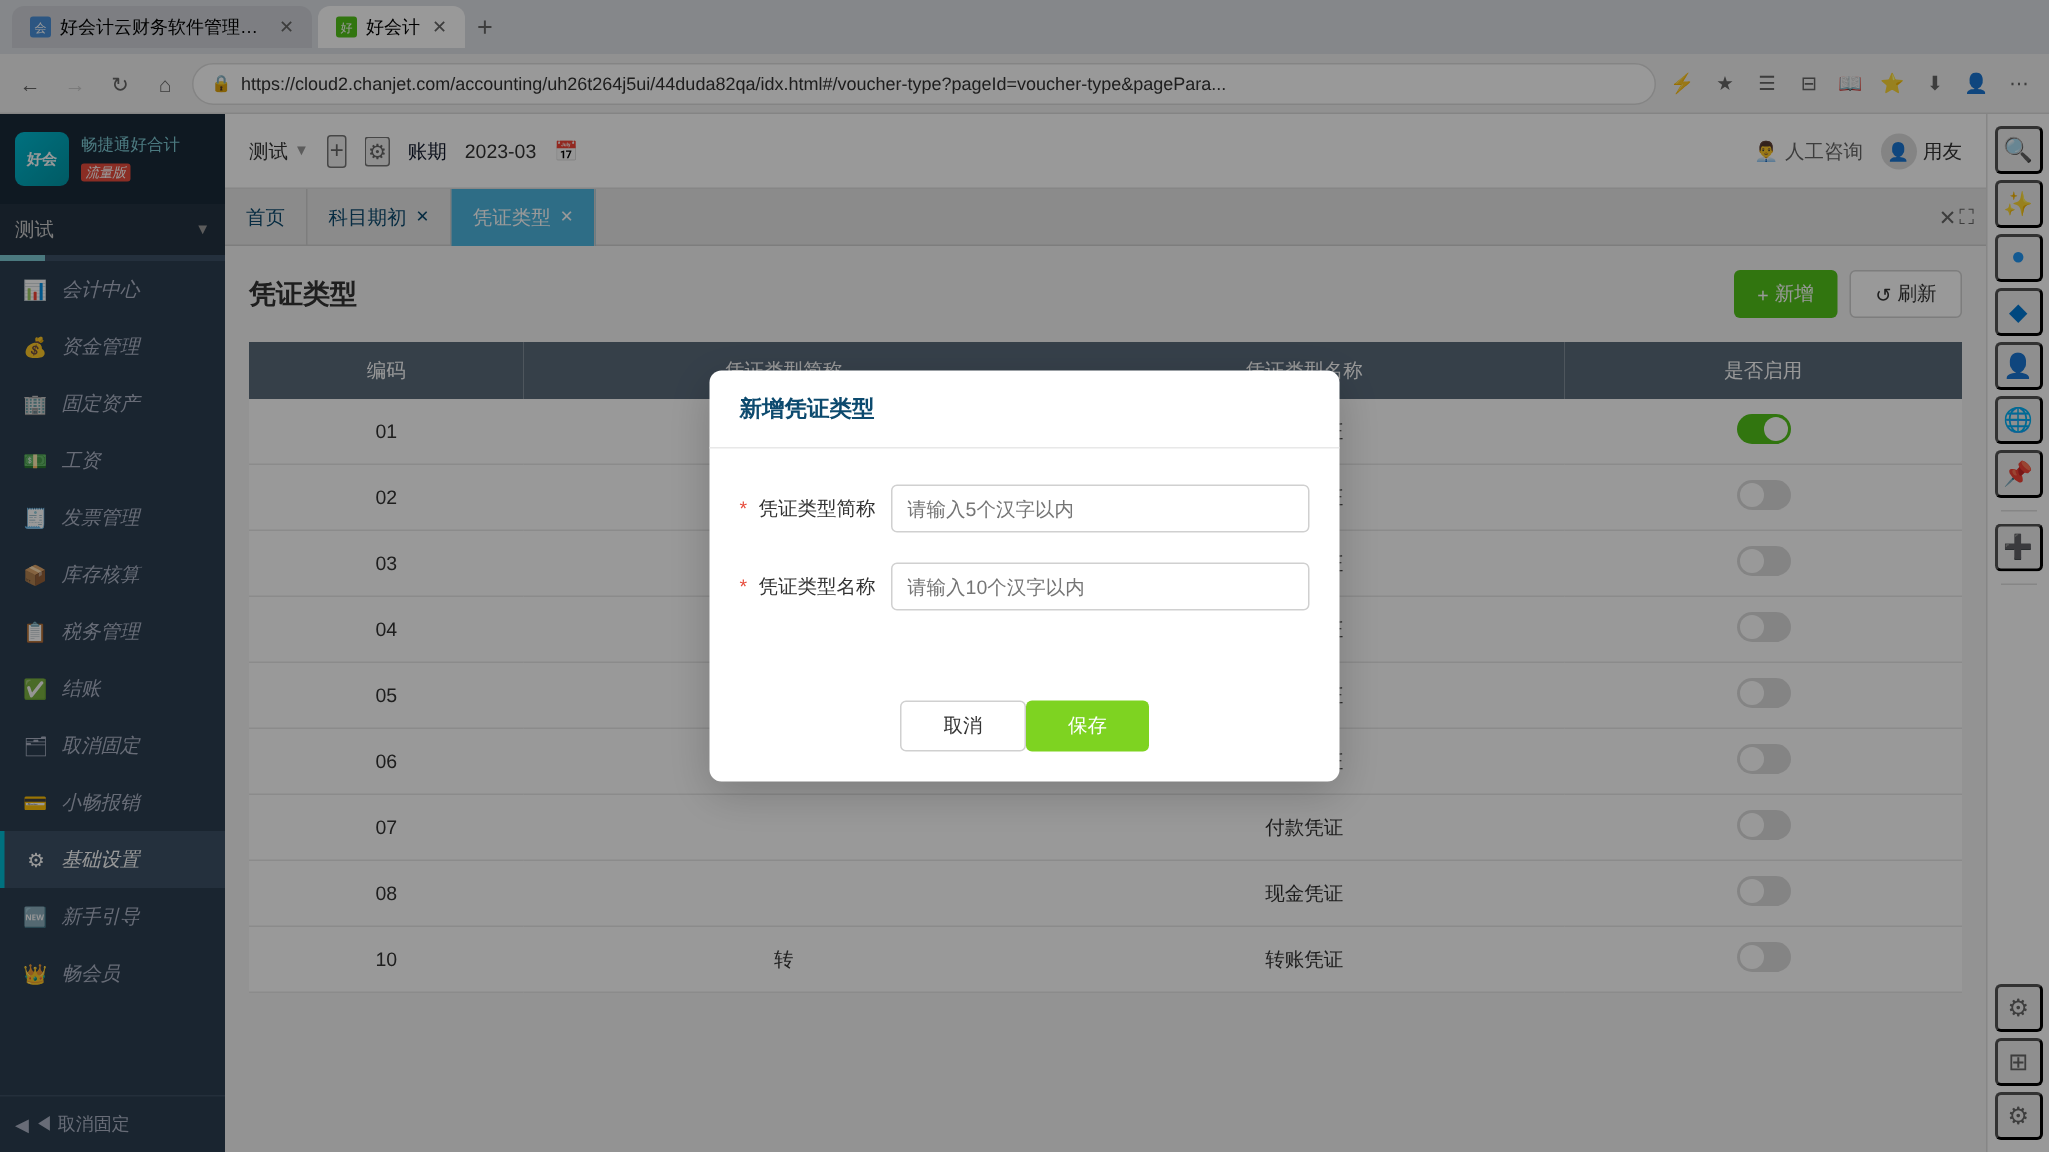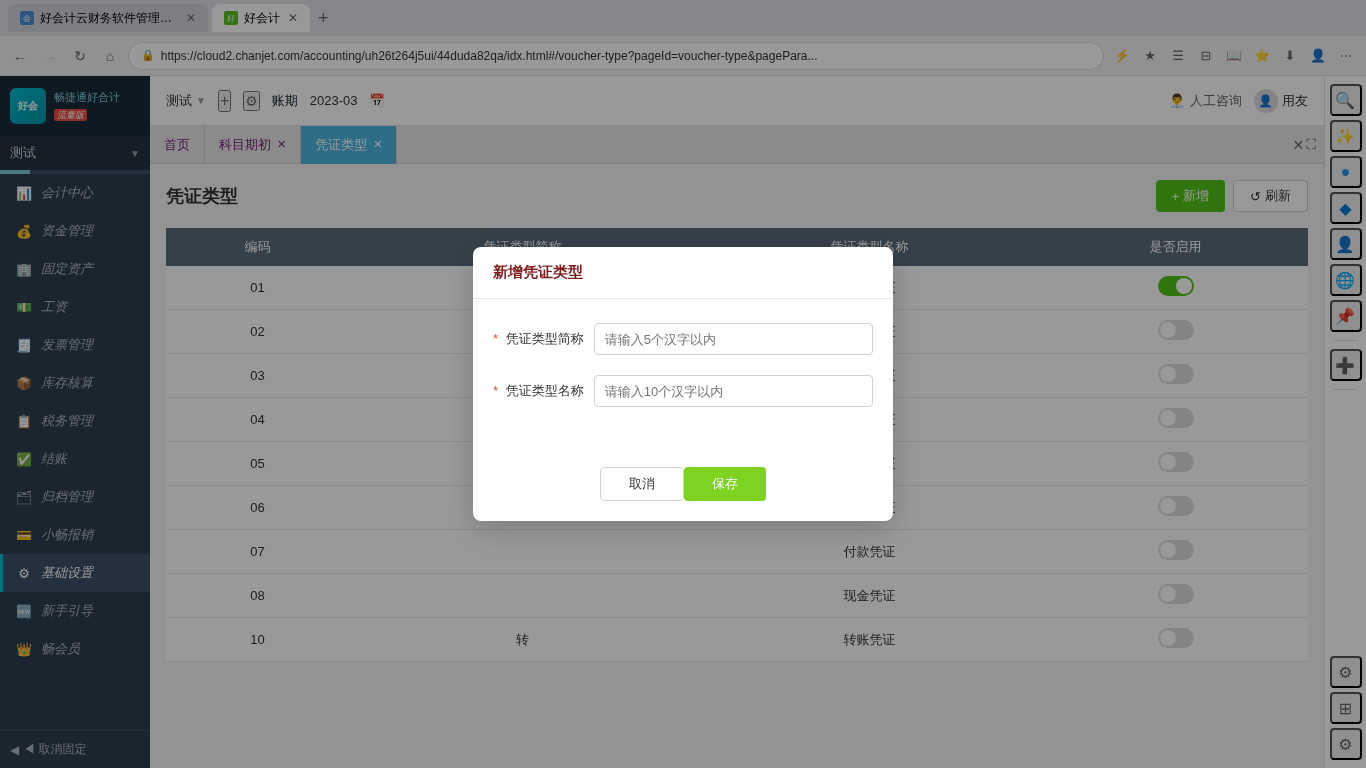--- a/index.html
+++ b/index.html
@@ -60,21 +60,21 @@
     .period-label { font-size: 13px; color: #0f172a; }
     .period-value { font-size: 13px; color: #333; font-weight: 500; }
     .calendar-icon { color: #666; cursor: pointer; }
     .header-spacer { flex: 1; }
     .consult-btn { display: flex; align-items: center; gap: 4px; color: #666; font-size: 13px; cursor: pointer; }
     .user-info { display: flex; align-items: center; gap: 4px; color: #333; font-size: 13px; cursor: pointer; }
     .user-avatar { width: 24px; height: 24px; border-radius: 50%; background: #ddd; display: flex; align-items: center; justify-content: center; }
 
     
     .page-tabs { display: flex; align-items: center; background: #e8e8e8; border-bottom: 1px solid #d0d0d0; height: 38px; }
-    .page-tab { display: flex; align-items: center; padding: 0 14px; height: 38px; font-size: 13px; cursor: pointer; gap: 6px; border-right: 1px solid #d0d0d0; color: #701a75; }
+    .page-tab { display: flex; align-items: center; padding: 0 14px; height: 38px; font-size: 13px; cursor: pointer; gap: 6px; border-right: 1px solid #d0d0d0; color: #0c4a6e; }
     .page-tab.active { background: #4db6e0; color: white; }
     .page-tab-close { font-size: 11px; cursor: pointer; color: inherit; }
     .tab-expand { margin-left: auto; display: flex; gap: 2px; padding-right: 8px; }
     .tab-expand-btn { color: #666; font-size: 14px; cursor: pointer; background: none; border: none; }
 
     
     .content-area { flex: 1; padding: 16px; overflow: auto; position: relative; }
     .page-title-bar { display: flex; align-items: center; justify-content: space-between; margin-bottom: 16px; }
     .page-title { font-size: 18px; font-weight: 600; color: #333; }
     .toolbar { display: flex; gap: 8px; }
@@ -93,21 +93,21 @@
     .toggle.on::after { left: 18px; }
 
     
     .right-sidebar { width: 42px; background: white; border-left: 1px solid #e0e0e0; display: flex; flex-direction: column; align-items: center; padding: 8px 0; gap: 4px; }
     .rs-btn { width: 32px; height: 32px; display: flex; align-items: center; justify-content: center; cursor: pointer; color: #666; font-size: 16px; border-radius: 4px; }
     .rs-divider { width: 24px; height: 1px; background: #e0e0e0; margin: 4px 0; }
 
     
     .modal-overlay { position: fixed; top: 0; left: 0; width: 100%; height: 100%; background: rgba(0,0,0,0.4); display: flex; align-items: center; justify-content: center; z-index: 1000; }
     .modal { background: white; border-radius: 8px; width: 420px; padding: 0; box-shadow: 0 8px 30px rgba(0,0,0,0.2); }
-    .modal-header { padding: 16px 20px; border-bottom: 1px solid #e8e8e8; font-size: 15px; font-weight: 600; color: #7f1d1d; }
+    .modal-header { padding: 16px 20px; border-bottom: 1px solid #e8e8e8; font-size: 15px; font-weight: 600; color: #0c4a6e; }
     .modal-body { padding: 24px 20px; }
     .form-row { display: flex; align-items: center; margin-bottom: 20px; }
     .form-label { font-size: 13px; color: #333; min-width: 90px; text-align: left; padding-right: 10px; }
     .required-mark { color: #e74c3c; margin-right: 4px; }
     .form-input { flex: 1; height: 32px; border: 1px solid #d0d0d0; border-radius: 4px; padding: 0 10px; font-size: 13px; color: #999; outline: none; }
     .modal-footer { display: flex; justify-content: center; padding: 16px 20px 20px; }
     .btn-cancel { background: white; color: #333; border: 1px solid #d0d0d0; padding: 7px 28px; border-radius: 4px; font-size: 13px; cursor: pointer; }
     .btn-save { background: #7ed321; color: white; border: none; padding: 7px 28px; border-radius: 4px; font-size: 13px; cursor: pointer; }
   </style>
 </head>
@@ -201,21 +201,21 @@
       <div class="nav-item">
         <span class="nav-icon">📋</span>
         <span class="nav-item-label">税务管理</span>
       </div>
       <div class="nav-item">
         <span class="nav-icon">✅</span>
         <span class="nav-item-label">结账</span>
       </div>
       <div class="nav-item">
         <span class="nav-icon">🗂</span>
-        <span class="nav-item-label">归档管理</span>
+        <span class="nav-item-label">取消固定</span>
       </div>
       <div class="nav-item">
         <span class="nav-icon">💳</span>
         <span class="nav-item-label">小畅报销</span>
       </div>
       <div class="nav-item active">
         <span class="nav-icon">⚙</span>
         <span class="nav-item-label">基础设置</span>
       </div>
       <div class="nav-item">

